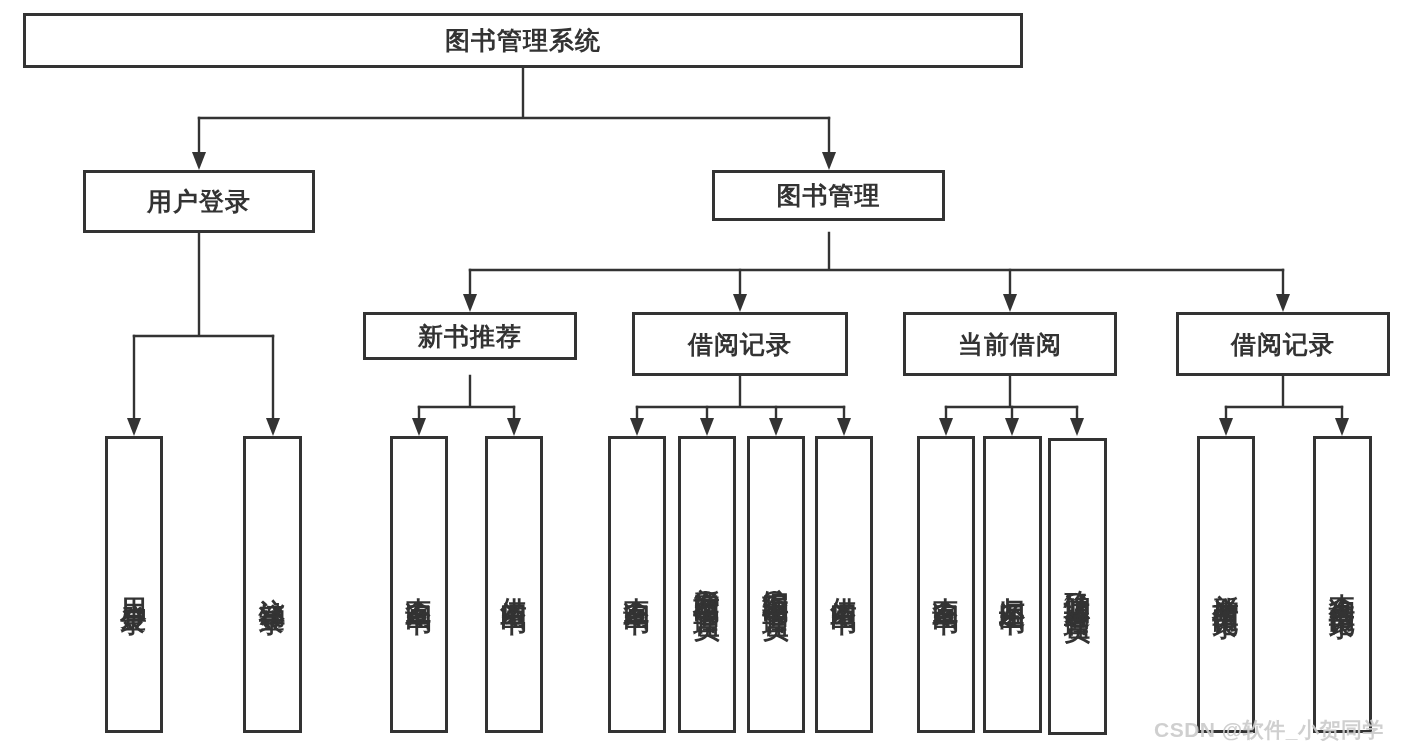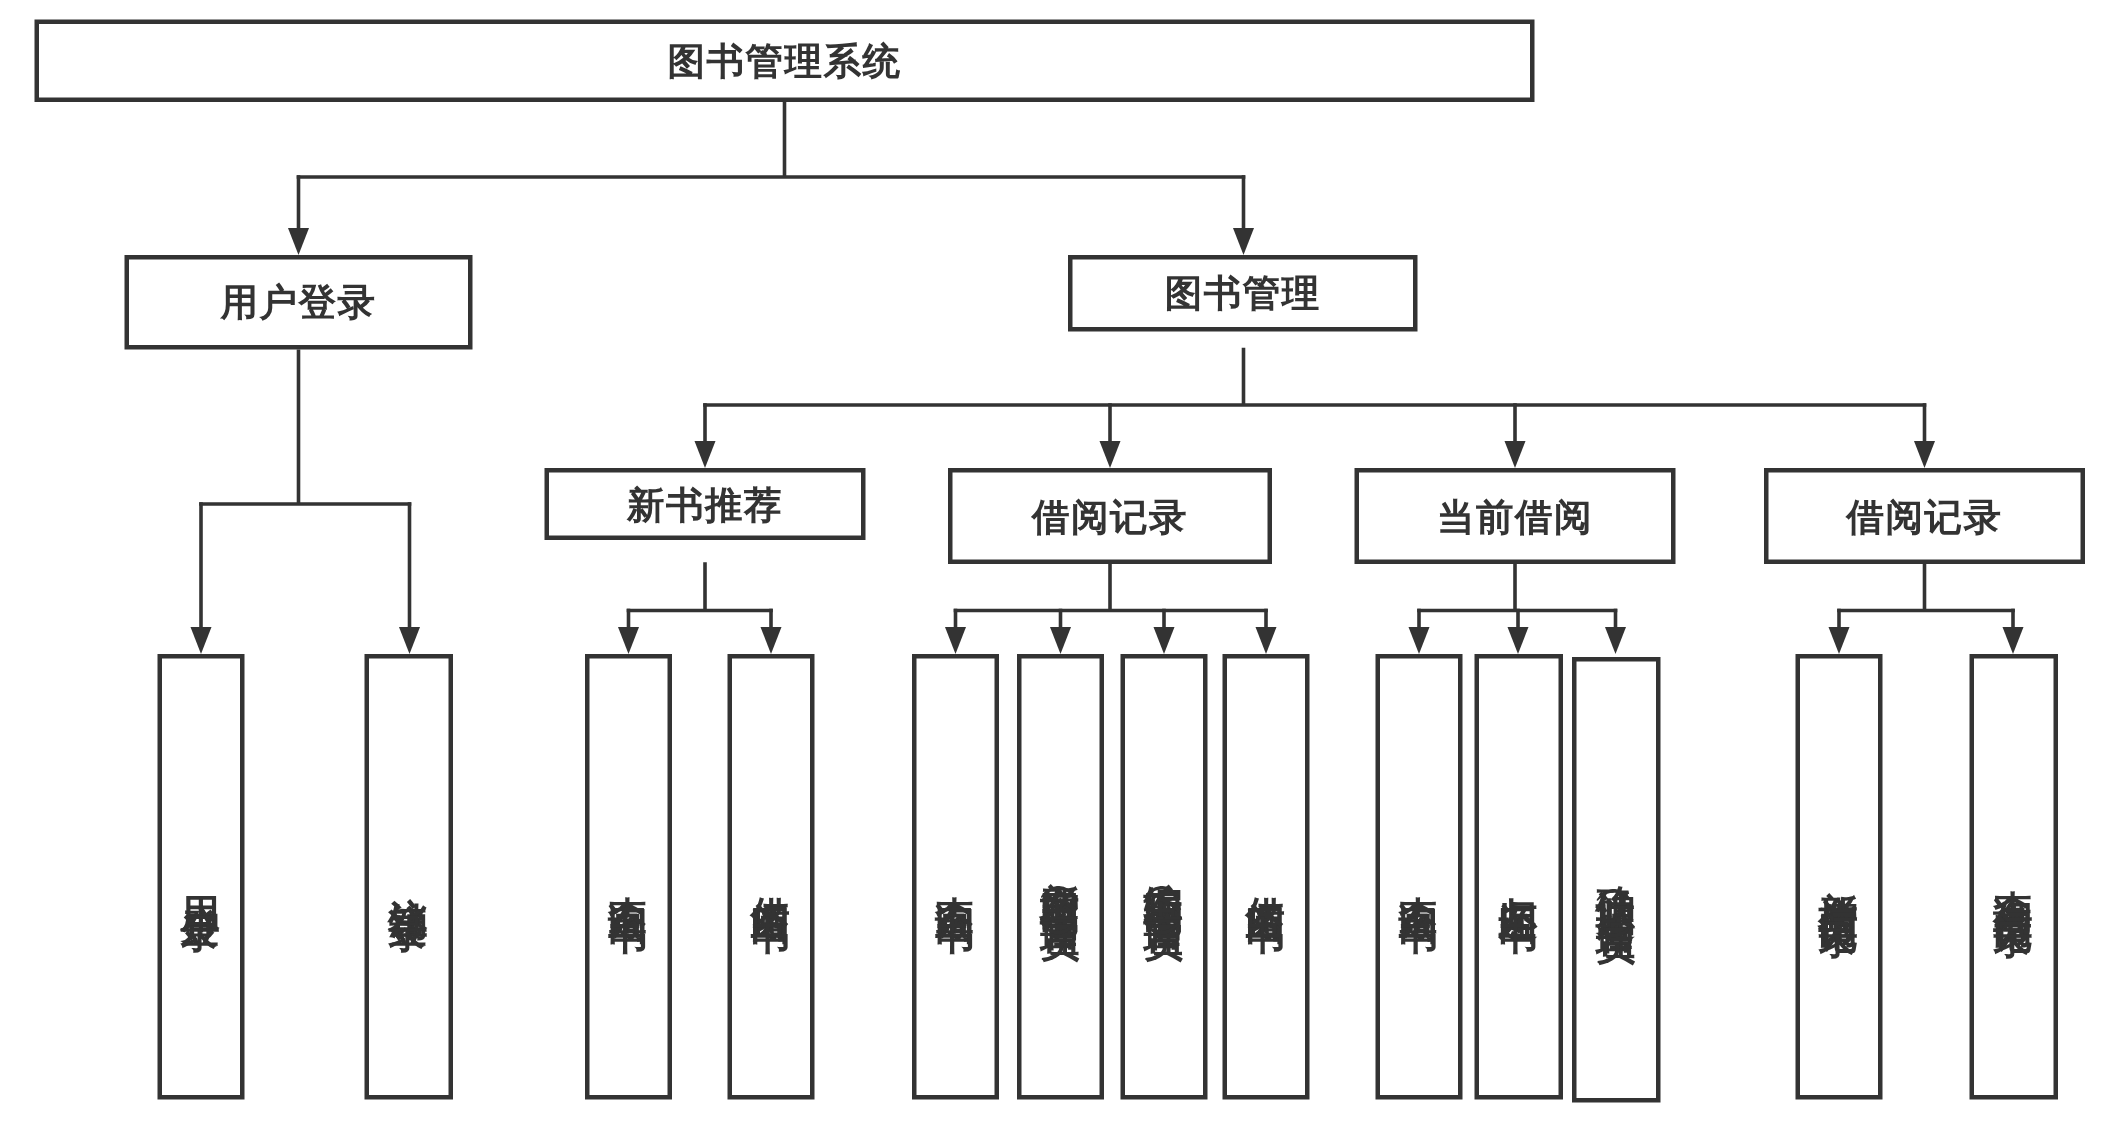--- a/index.html
+++ b/index.html
@@ -164,13 +164,14 @@
     <span>确认归还（管理员）</span>
   </div>
 
   <div class="box leaf" style="left:1197px;top:436px;width:58px;height:297px">
     <span>新增借阅记录</span>
   </div>
   <div class="box leaf" style="left:1313px;top:436px;width:59px;height:297px">
     <span>查询借阅记录</span>
   </div>
 
+  <div id="watermark">CSDN @软件_小贺同学</div>
 </div>
 
 </body></html>

